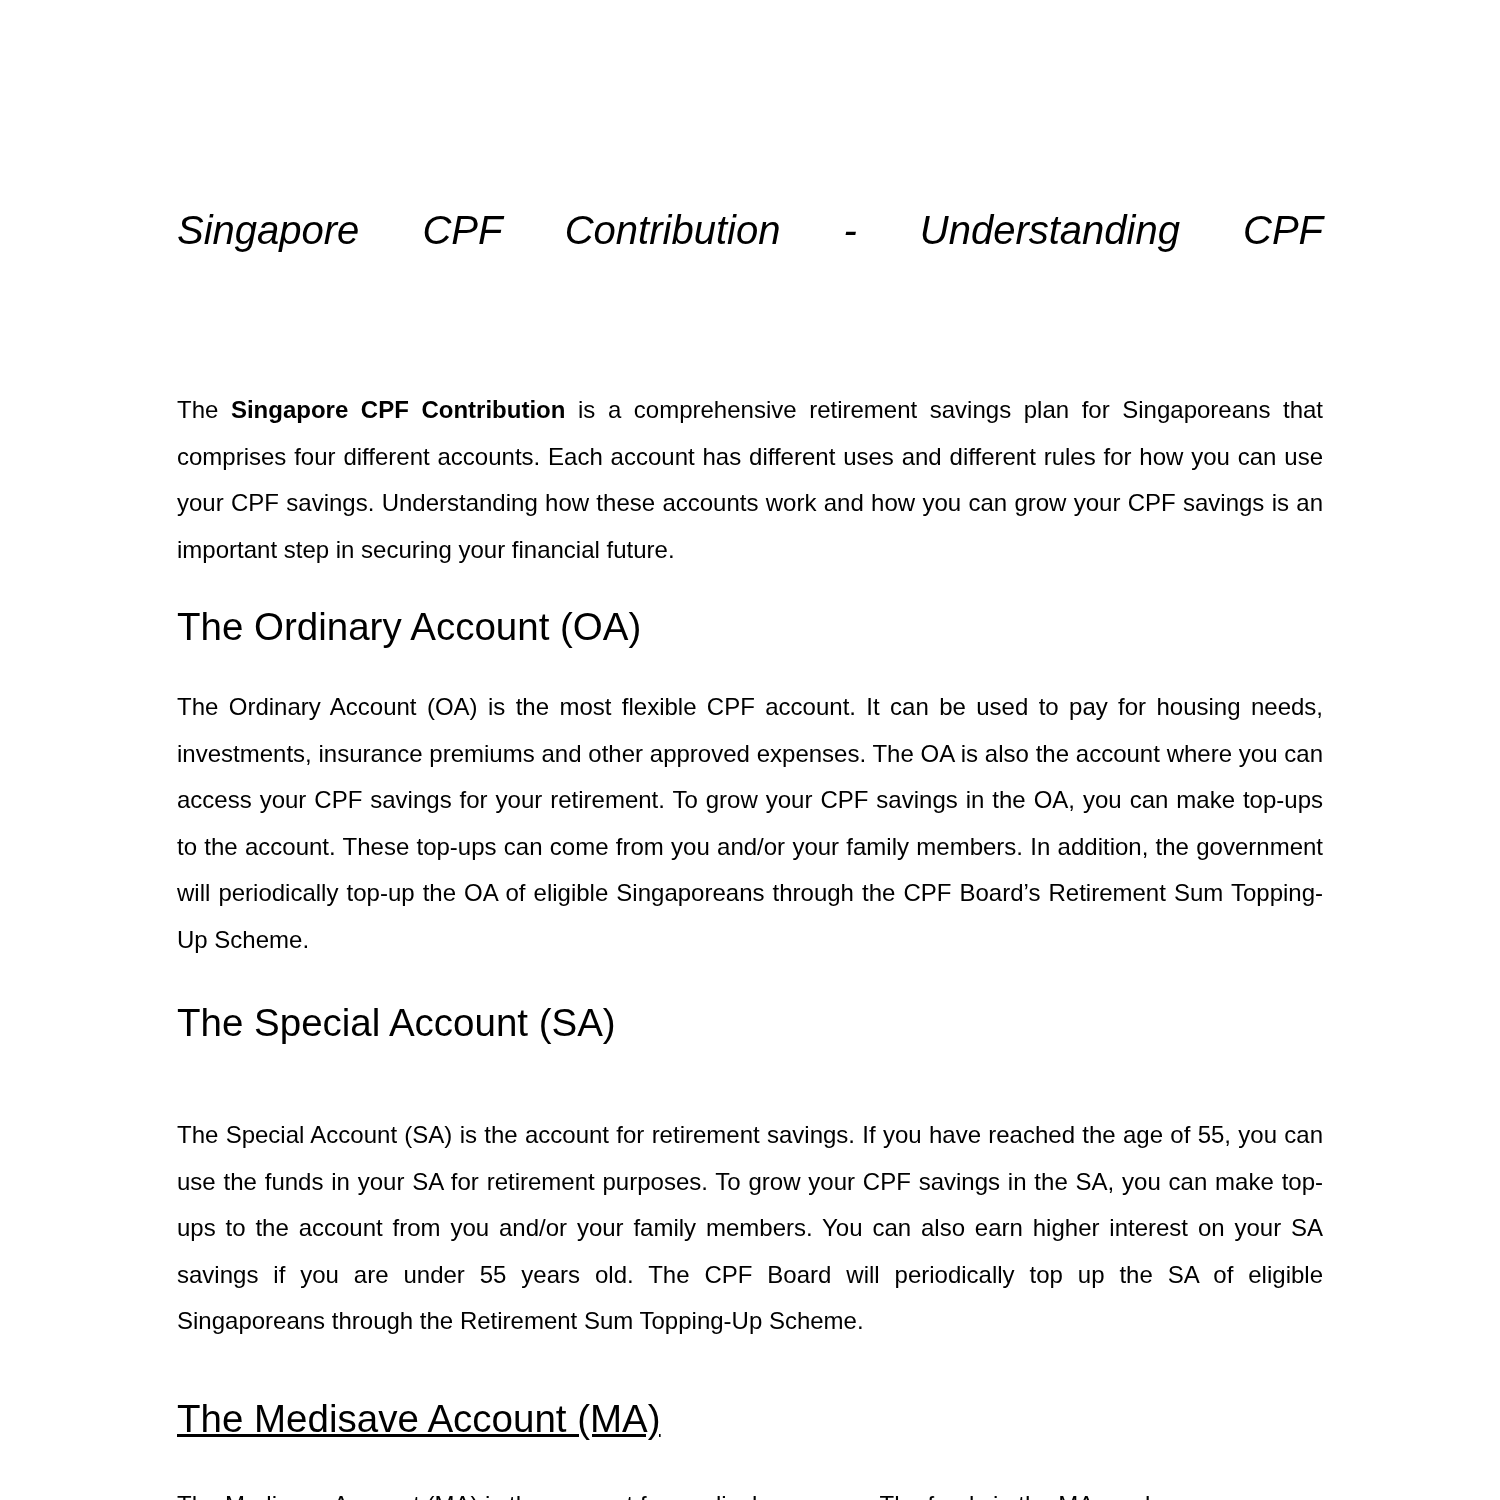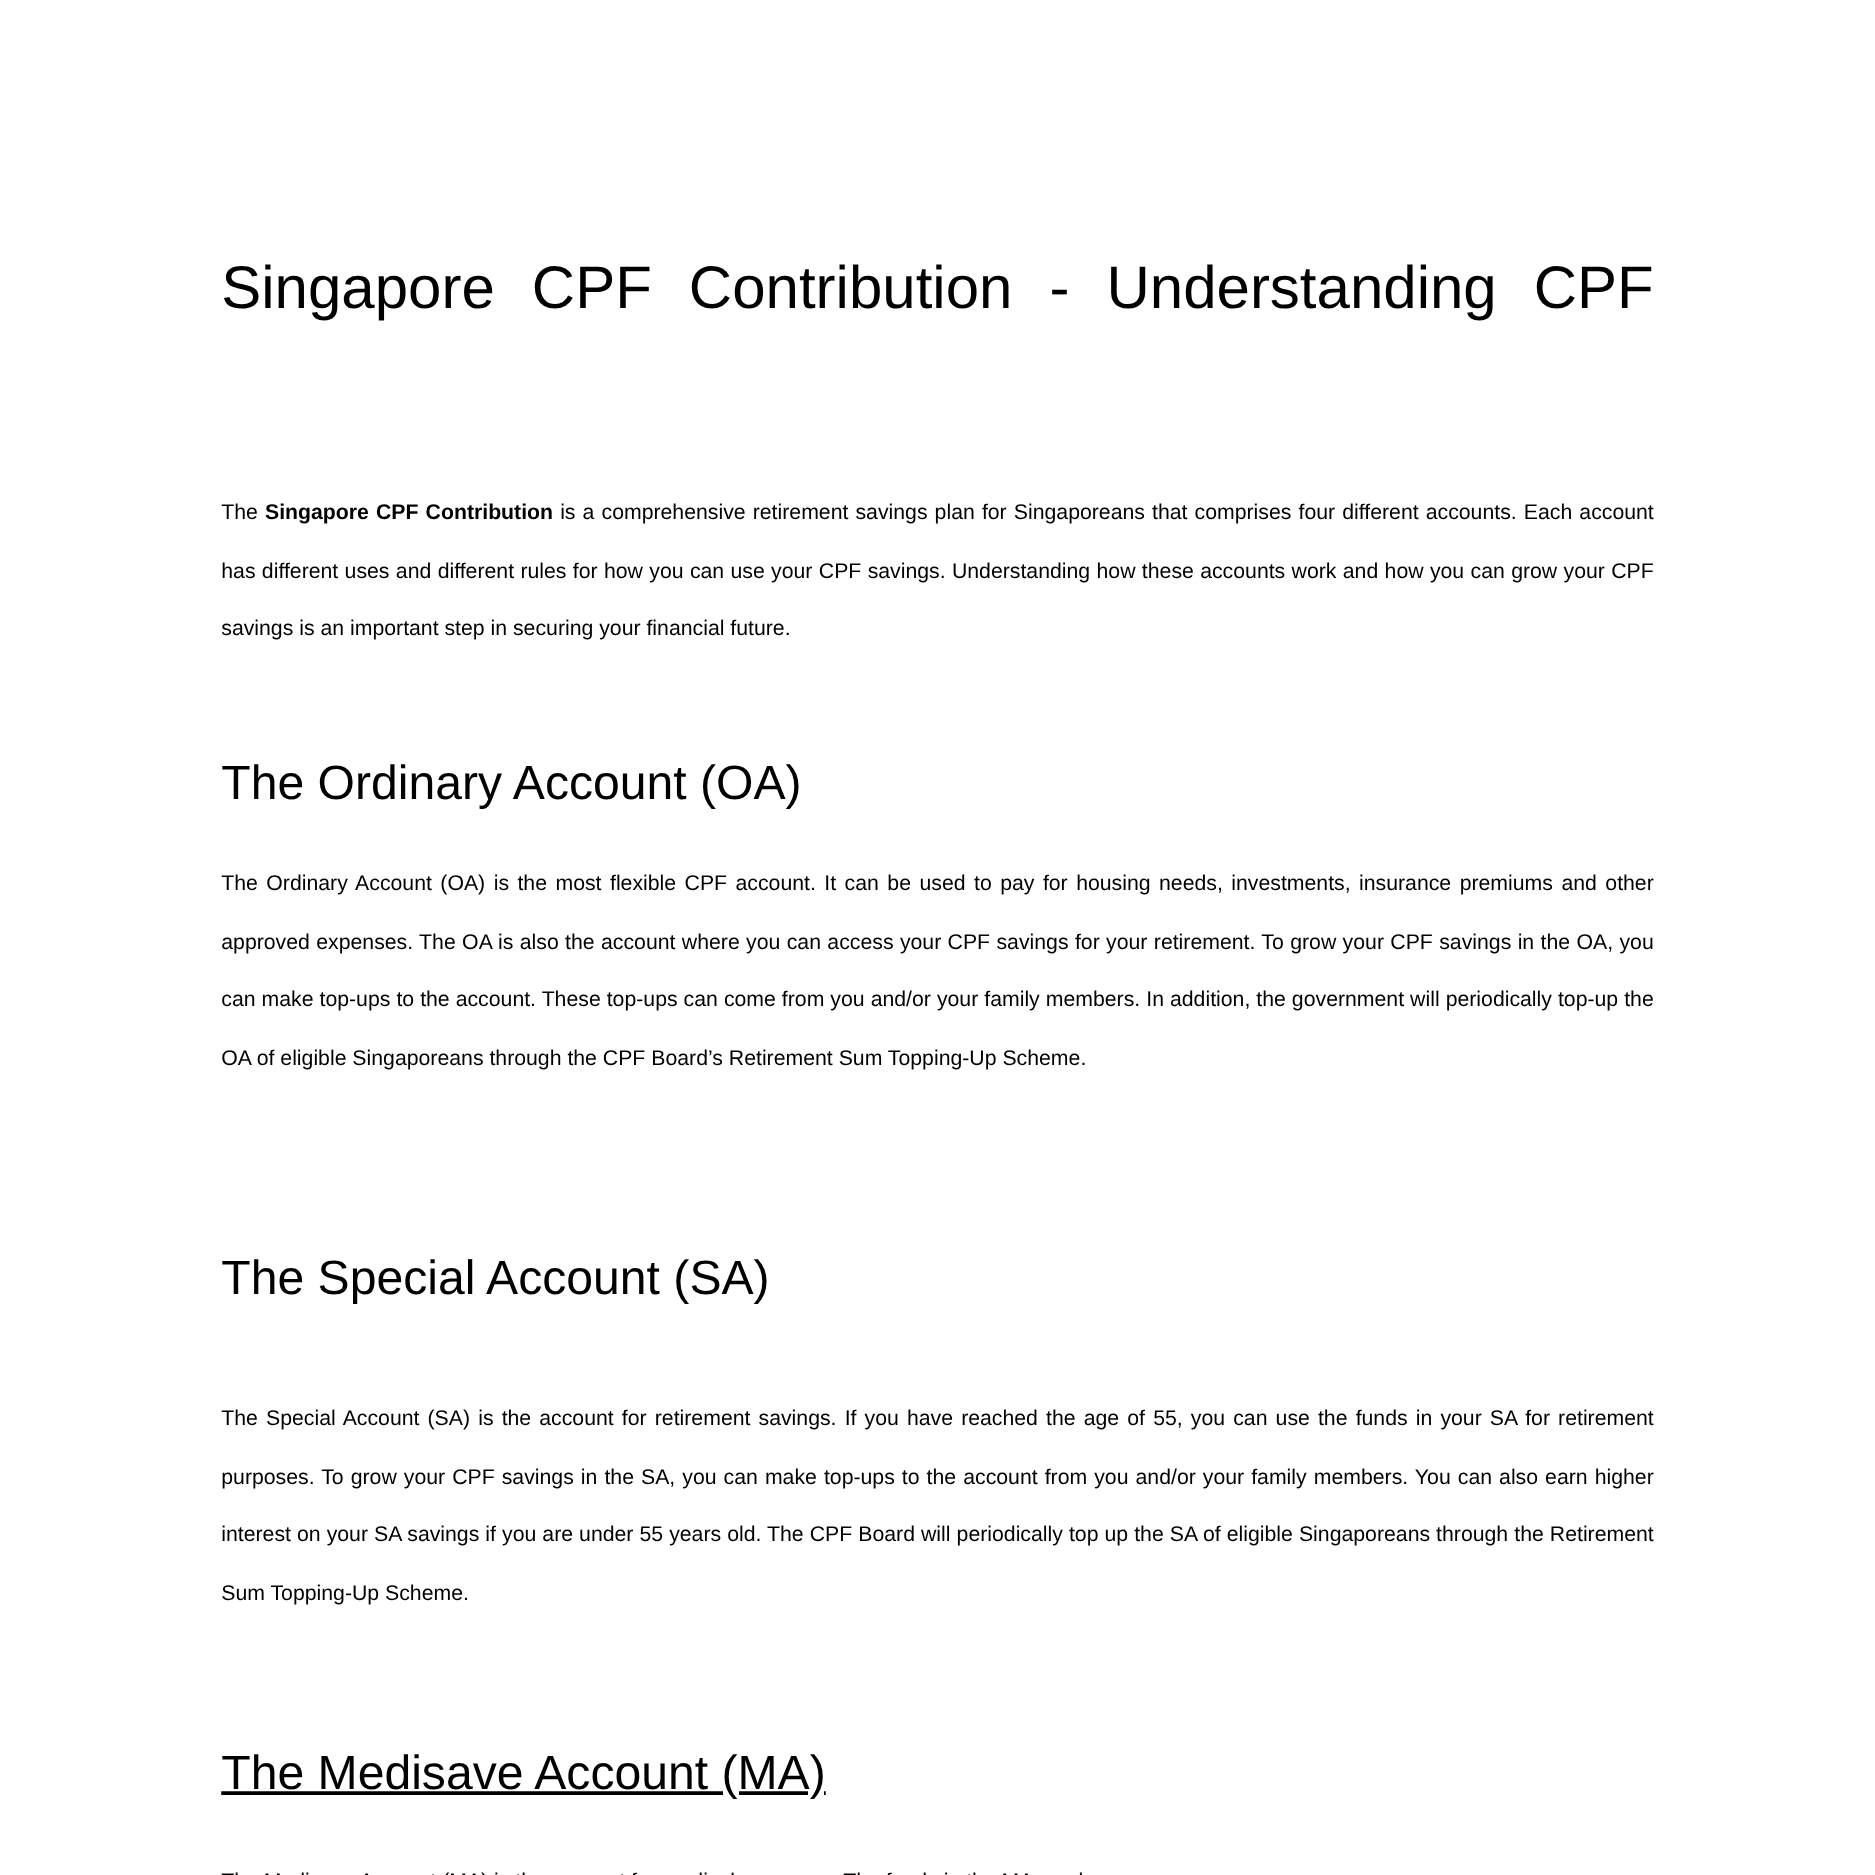--- a/index.html
+++ b/index.html
@@ -21,39 +21,40 @@
       top: 0;
       width: 1146px;
     }
     .doc-title {
       position: absolute;
       left: 0;
       top: 188px;
       width: 1146px;
       margin: 0;
       font-weight: normal;
-      font-size: 48px;
+      font-size: 40px;
       line-height: 85px;
       text-align: justify;
       text-align-last: left;
+      font-style: italic;
     }
     .doc-title .line1 {
       display: block;
       text-align: justify;
       text-align-last: justify;
     }
     .doc-title .line2 {
       display: block;
     }
     .para {
       position: absolute;
       left: 0;
       width: 1146px;
       margin: 0;
-      font-size: 17px;
+      font-size: 24px;
       line-height: 46.6px;
       text-align: justify;
       text-align-last: left;
     }
     .para strong {
       font-weight: bold;
     }
     .section-heading {
       position: absolute;
       left: 0;

